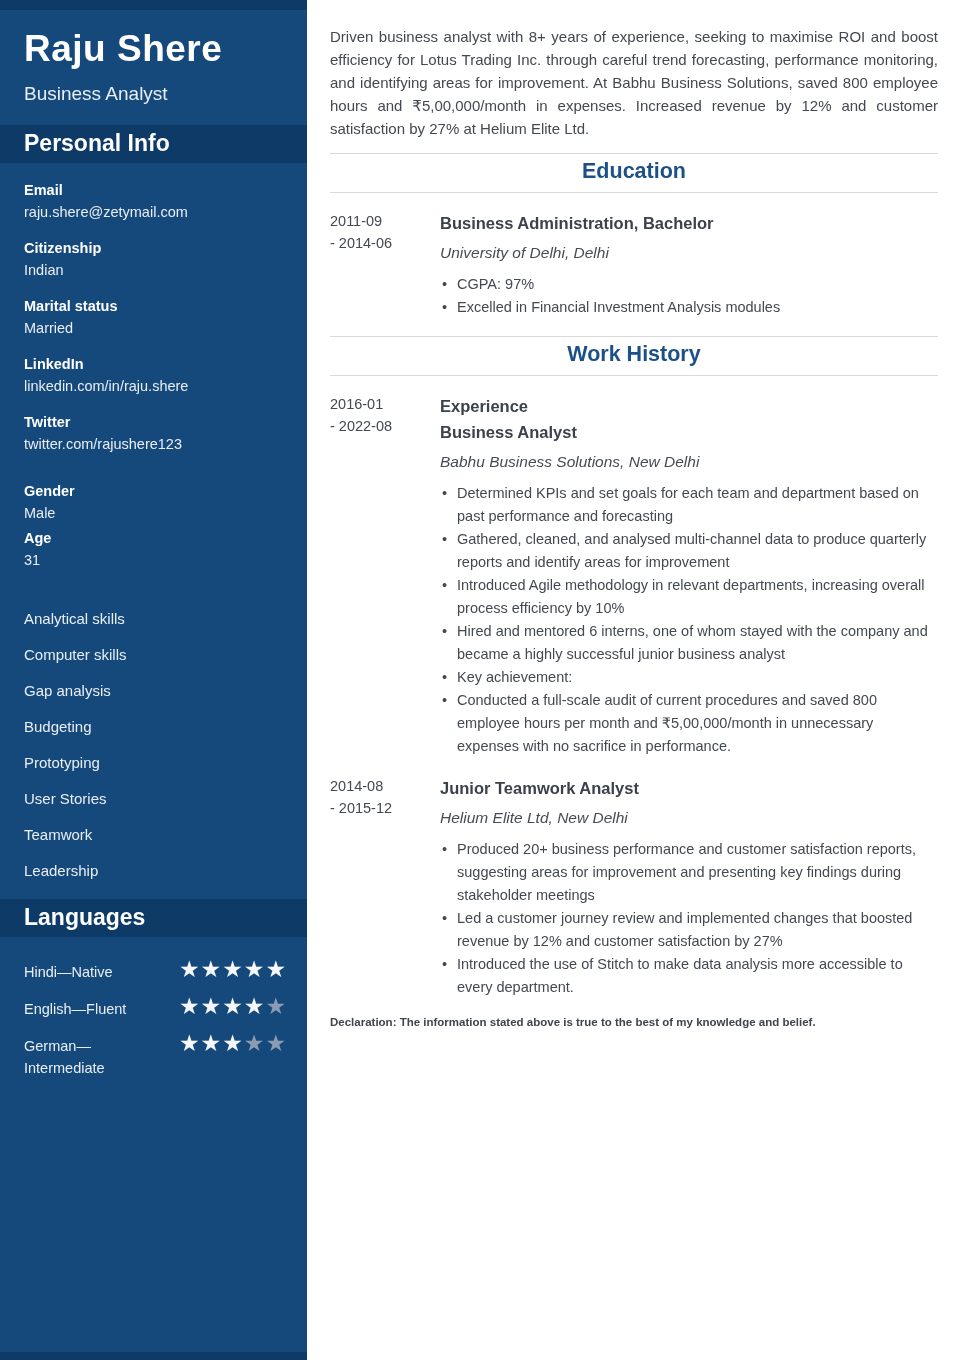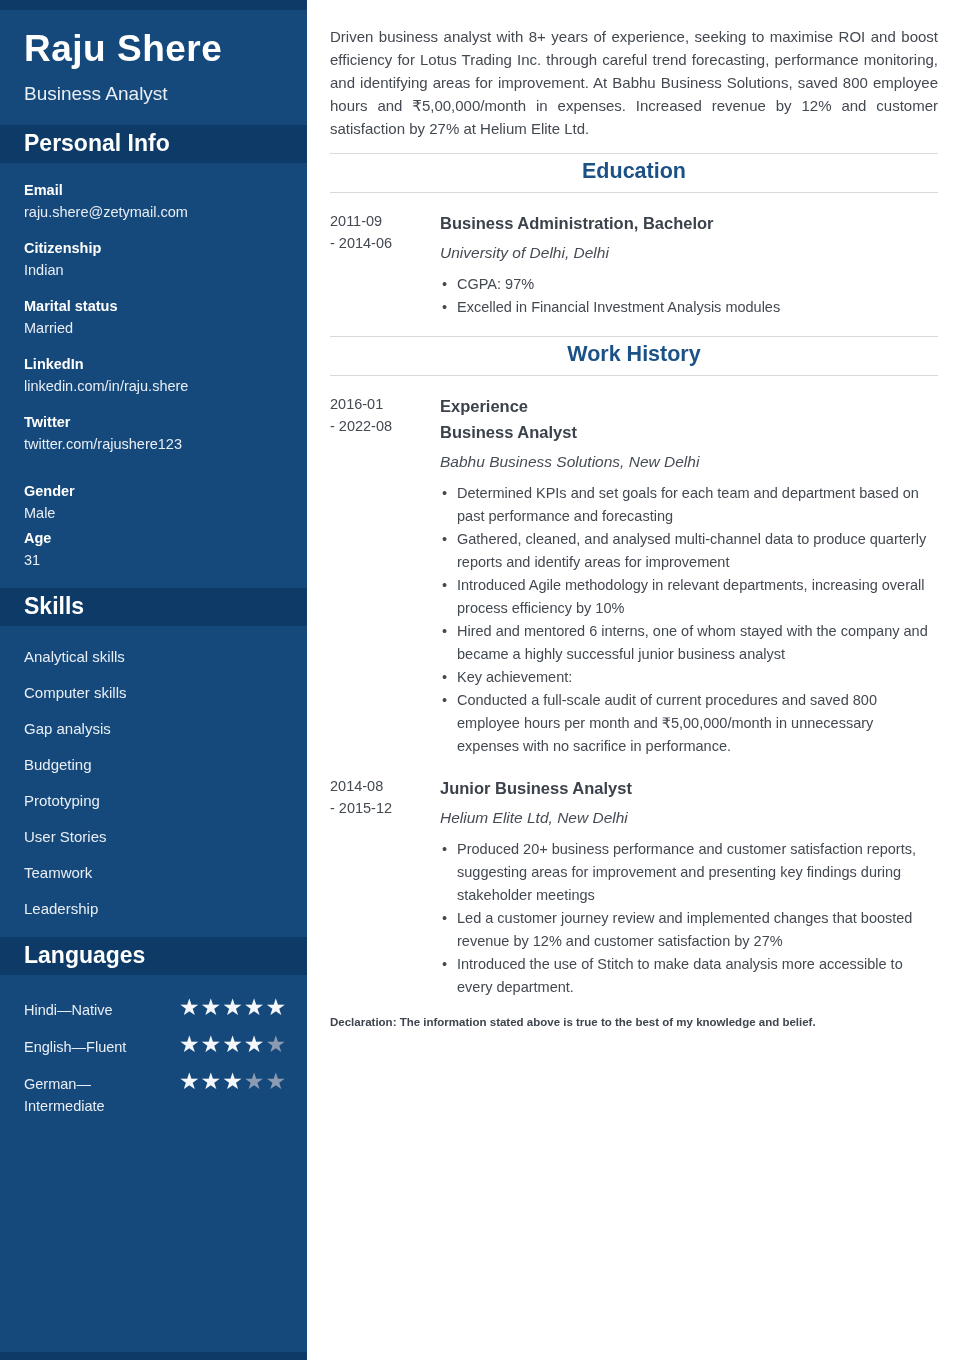--- a/index.html
+++ b/index.html
@@ -117,21 +117,20 @@
         <div class="field gap-before tight-after">
           <div class="field-label">Gender</div>
           <div class="field-value">Male</div>
         </div>
         <div class="field">
           <div class="field-label">Age</div>
           <div class="field-value">31</div>
         </div>
       </div>
 
-    <div class="band">Skills</div>
     <div class="skills-list" id="skills-list">
         <div class="skill-item">Analytical skills</div>
         <div class="skill-item">Computer skills</div>
         <div class="skill-item">Gap analysis</div>
         <div class="skill-item">Budgeting</div>
         <div class="skill-item">Prototyping</div>
         <div class="skill-item">User Stories</div>
         <div class="skill-item">Teamwork</div>
         <div class="skill-item">Leadership</div>
       </div>
@@ -202,21 +201,21 @@
                   <li>Conducted a full-scale audit of current procedures and saved 800 employee hours per month and ₹5,00,000/month in unnecessary expenses with no sacrifice in performance.</li>
                 </ul>
               </div>
             </div>
             <div class="entry">
               <div class="entry-dates">
                 <div>2014-08</div>
                 <div>- 2015-12</div>
               </div>
               <div class="entry-body">
-                <div class="entry-title">Junior Business Analyst</div>
+                <div class="entry-title">Junior Teamwork Analyst</div>
                 <div class="entry-subtitle">Helium Elite Ltd, New Delhi</div>
                 <ul class="bullets">
                   <li>Produced 20+ business performance and customer satisfaction reports, suggesting areas for improvement and presenting key findings during stakeholder meetings</li>
                   <li>Led a customer journey review and implemented changes that boosted revenue by 12% and customer satisfaction by 27%</li>
                   <li>Introduced the use of Stitch to make data analysis more accessible to every department.</li>
                 </ul>
               </div>
             </div>
           </div>
         </div>

